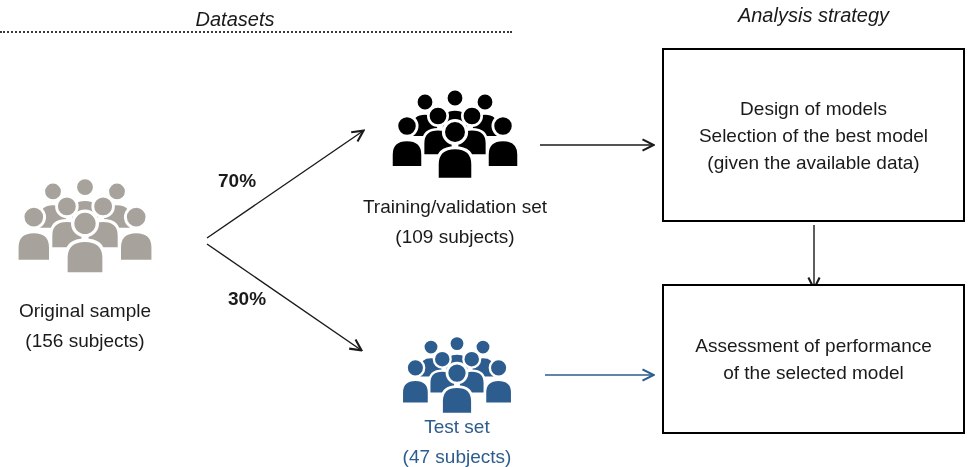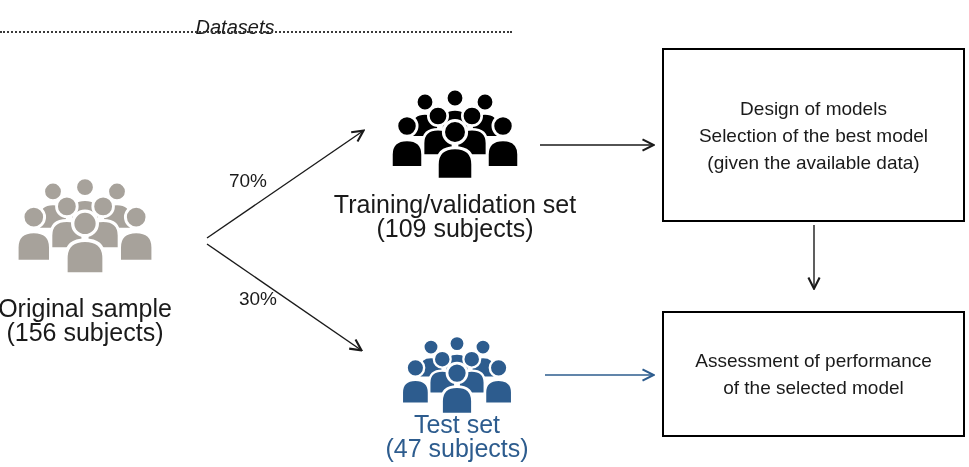--- a/index.html
+++ b/index.html
@@ -18,30 +18,31 @@
     text-align:center;
     white-space:pre-line;
   }
   .divider{
     position:absolute;
     left:0;top:31px;width:512px;height:0;
     border-top:2px dotted #3a3a3a;
   }
   .node-label{
     position:absolute;
-    font-size:25px;
-    line-height:24px;
+    font-size:19px;
+    line-height:30px;
     text-align:center;
     white-space:pre-line;
   }
   .pct{
     position:absolute;
     font-size:19px;
-    text-align:center;
+    text-align:left;
     width:60px;
+    font-weight:bold;
   }
   .box{
     position:absolute;
     border:2px solid #000;
     background:#fff;
     display:flex;
     align-items:center;
     justify-content:center;
     text-align:center;
     font-size:19px;
@@ -99,22 +100,23 @@
 
           <g transform="translate(75,52) scale(1.05)">
               <circle r="11"></circle>
               <path d="M -17 45 L -17 31 Q -17 15 0 15 Q 17 15 17 31 L 17 45 Z"></path>
             </g>
         </g>
       </symbol>
     </defs>
   </svg>
 
-  <div class="hdr" style="left:30px;top:16px;width:410px;">Datasets</div>
+  <div class="hdr" style="left:30px;top:8px;width:410px;">Datasets</div>
   <div class="divider"></div>
+  <div class="hdr" style="left:662px;top:4px;width:303px;">Analysis strategy</div>
 
   <svg class="arrows">
     <defs>
       <marker id="barbBlack" viewBox="0 0 10 10" refX="8.5" refY="5" markerWidth="10" markerHeight="10" orient="auto-start-reverse">
         <path d="M 1 1 L 9 5 L 1 9" fill="none" stroke="#1a1a1a" stroke-width="1.5"></path>
       </marker>
       <marker id="barbBlue" viewBox="0 0 10 10" refX="8.5" refY="5" markerWidth="10" markerHeight="10" orient="auto-start-reverse">
         <path d="M 1 1 L 9 5 L 1 9" fill="none" stroke="#2d5c8e" stroke-width="1.5"></path>
       </marker>
     </defs>
@@ -148,16 +150,16 @@
     <svg width="130" height="91" viewBox="0 0 150 105">
       <use href="#crowd" style="fill: rgb(45, 92, 142);"></use>
     </svg>
   </div>
   <div class="node-label" style="left: 332px; top: 412px; width: 250px; color: rgb(45, 92, 142);">Test set
 (47 subjects)</div>
 
   <div class="box" style="left:662px;top:48px;width:303px;height:174px;">Design of models
 Selection of the best model
 (given the available data)</div>
-  <div class="box" style="left:662px;top:311px;width:303px;height:126px;">Assessment of performance
+  <div class="box" style="left:662px;top:284px;width:303px;height:150px;">Assessment of performance
 of the selected model</div>
 
 </div>
 
 </body></html>

